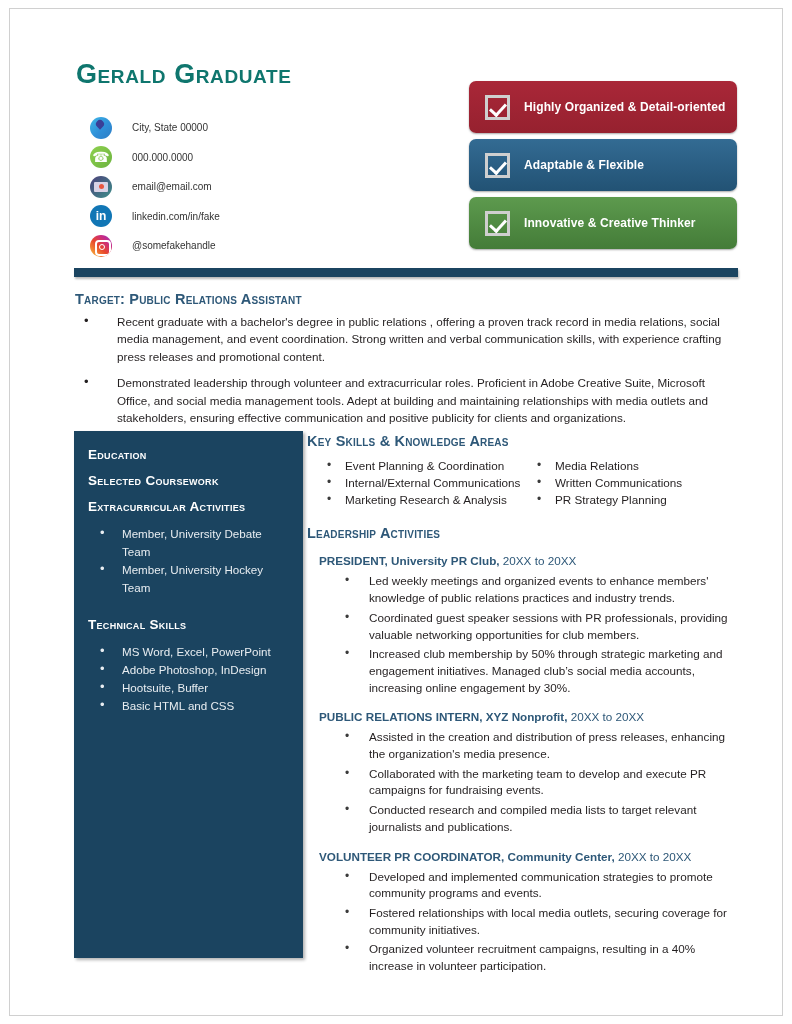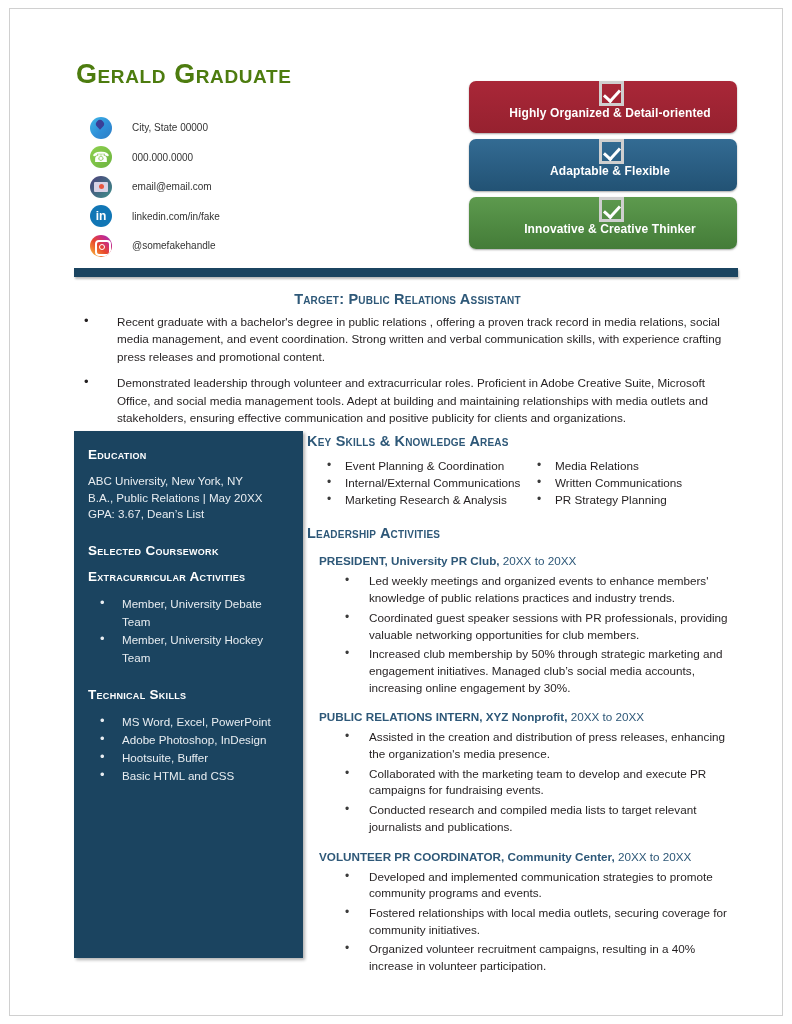--- a/index.html
+++ b/index.html
@@ -23,21 +23,21 @@
     background: #ffffff;
     border: 1px solid #d0d0d0;
   }
 
   
   .name {
     position: absolute;
     left: 66px; top: 50px;
     font-size: 27px;
     font-weight: bold;
-    color: #4d7c0f;
+    color: #0f766e;
     letter-spacing: 0.6px;
     font-variant: small-caps;
     white-space: nowrap;
   }
   .contact-list {
     position: absolute;
     left: 80px; top: 106px;
     width: 300px;
   }
   .contact-row {
@@ -147,21 +147,20 @@
     width: 268px;
   }
   .badge {
     position: relative;
     height: 52px;
     border-radius: 7px;
     margin-bottom: 6px;
     display: flex;
     align-items: center;
     box-shadow: 0 1px 2px rgba(0,0,0,0.35);
-    flex-direction: column;
   }
   .badge-check {
     margin-left: 16px;
     width: 25px; height: 25px;
     flex: 0 0 25px;
     border: 3px solid #cfcfcf;
     position: relative;
   }
   .badge-check::after {
     content: "";
@@ -200,21 +199,21 @@
     font-size: 14.5px;
     letter-spacing: 0.2px;
   }
 
   
   .target-block {
     position: absolute;
     left: 65px; top: 282px;
     width: 665px;
   }
-  .target-heading { margin-bottom: 6px; text-align: center; }
+  .target-heading { margin-bottom: 6px; }
   .sum-list { margin: 0; padding: 0; list-style: none; }
   .sum-item {
     position: relative;
     padding-left: 42px;
     font-size: 11.7px;
     line-height: 17.4px;
     color: #231f20;
     margin-bottom: 9px;
   }
   .sum-item::before {
@@ -376,25 +375,20 @@
     <div class="target-block">
       <div class="sec-heading target-heading">Target: Public Relations Assistant</div>
       <ul class="sum-list">
           <li class="sum-item">Recent graduate with a bachelor's degree in public relations , offering a proven track record in media relations, social media management, and event coordination. Strong written and verbal communication skills, with experience crafting press releases and promotional content.</li>
           <li class="sum-item">Demonstrated leadership through volunteer and extracurricular roles. Proficient in Adobe Creative Suite, Microsoft Office, and social media management tools. Adept at building and maintaining relationships with media outlets and stakeholders, ensuring effective communication and positive publicity for clients and organizations.</li>
         </ul>
     </div>
 
     <div class="sidebar">
       <div class="side-heading">Education</div>
-      <div class="side-text">
-        <div>ABC University, New York, NY</div>
-        <div>B.A., Public Relations | May 20XX</div>
-        <div>GPA: 3.67, Dean’s List</div>
-      </div>
 
       <div class="side-heading">Selected Coursework</div>
 
       <div class="side-heading">Extracurricular Activities</div>
       <ul class="side-list">
           <li>Member, University Debate Team</li>
           <li>Member, University Hockey Team</li>
         </ul>
 
       <div class="side-heading">Technical Skills</div>

